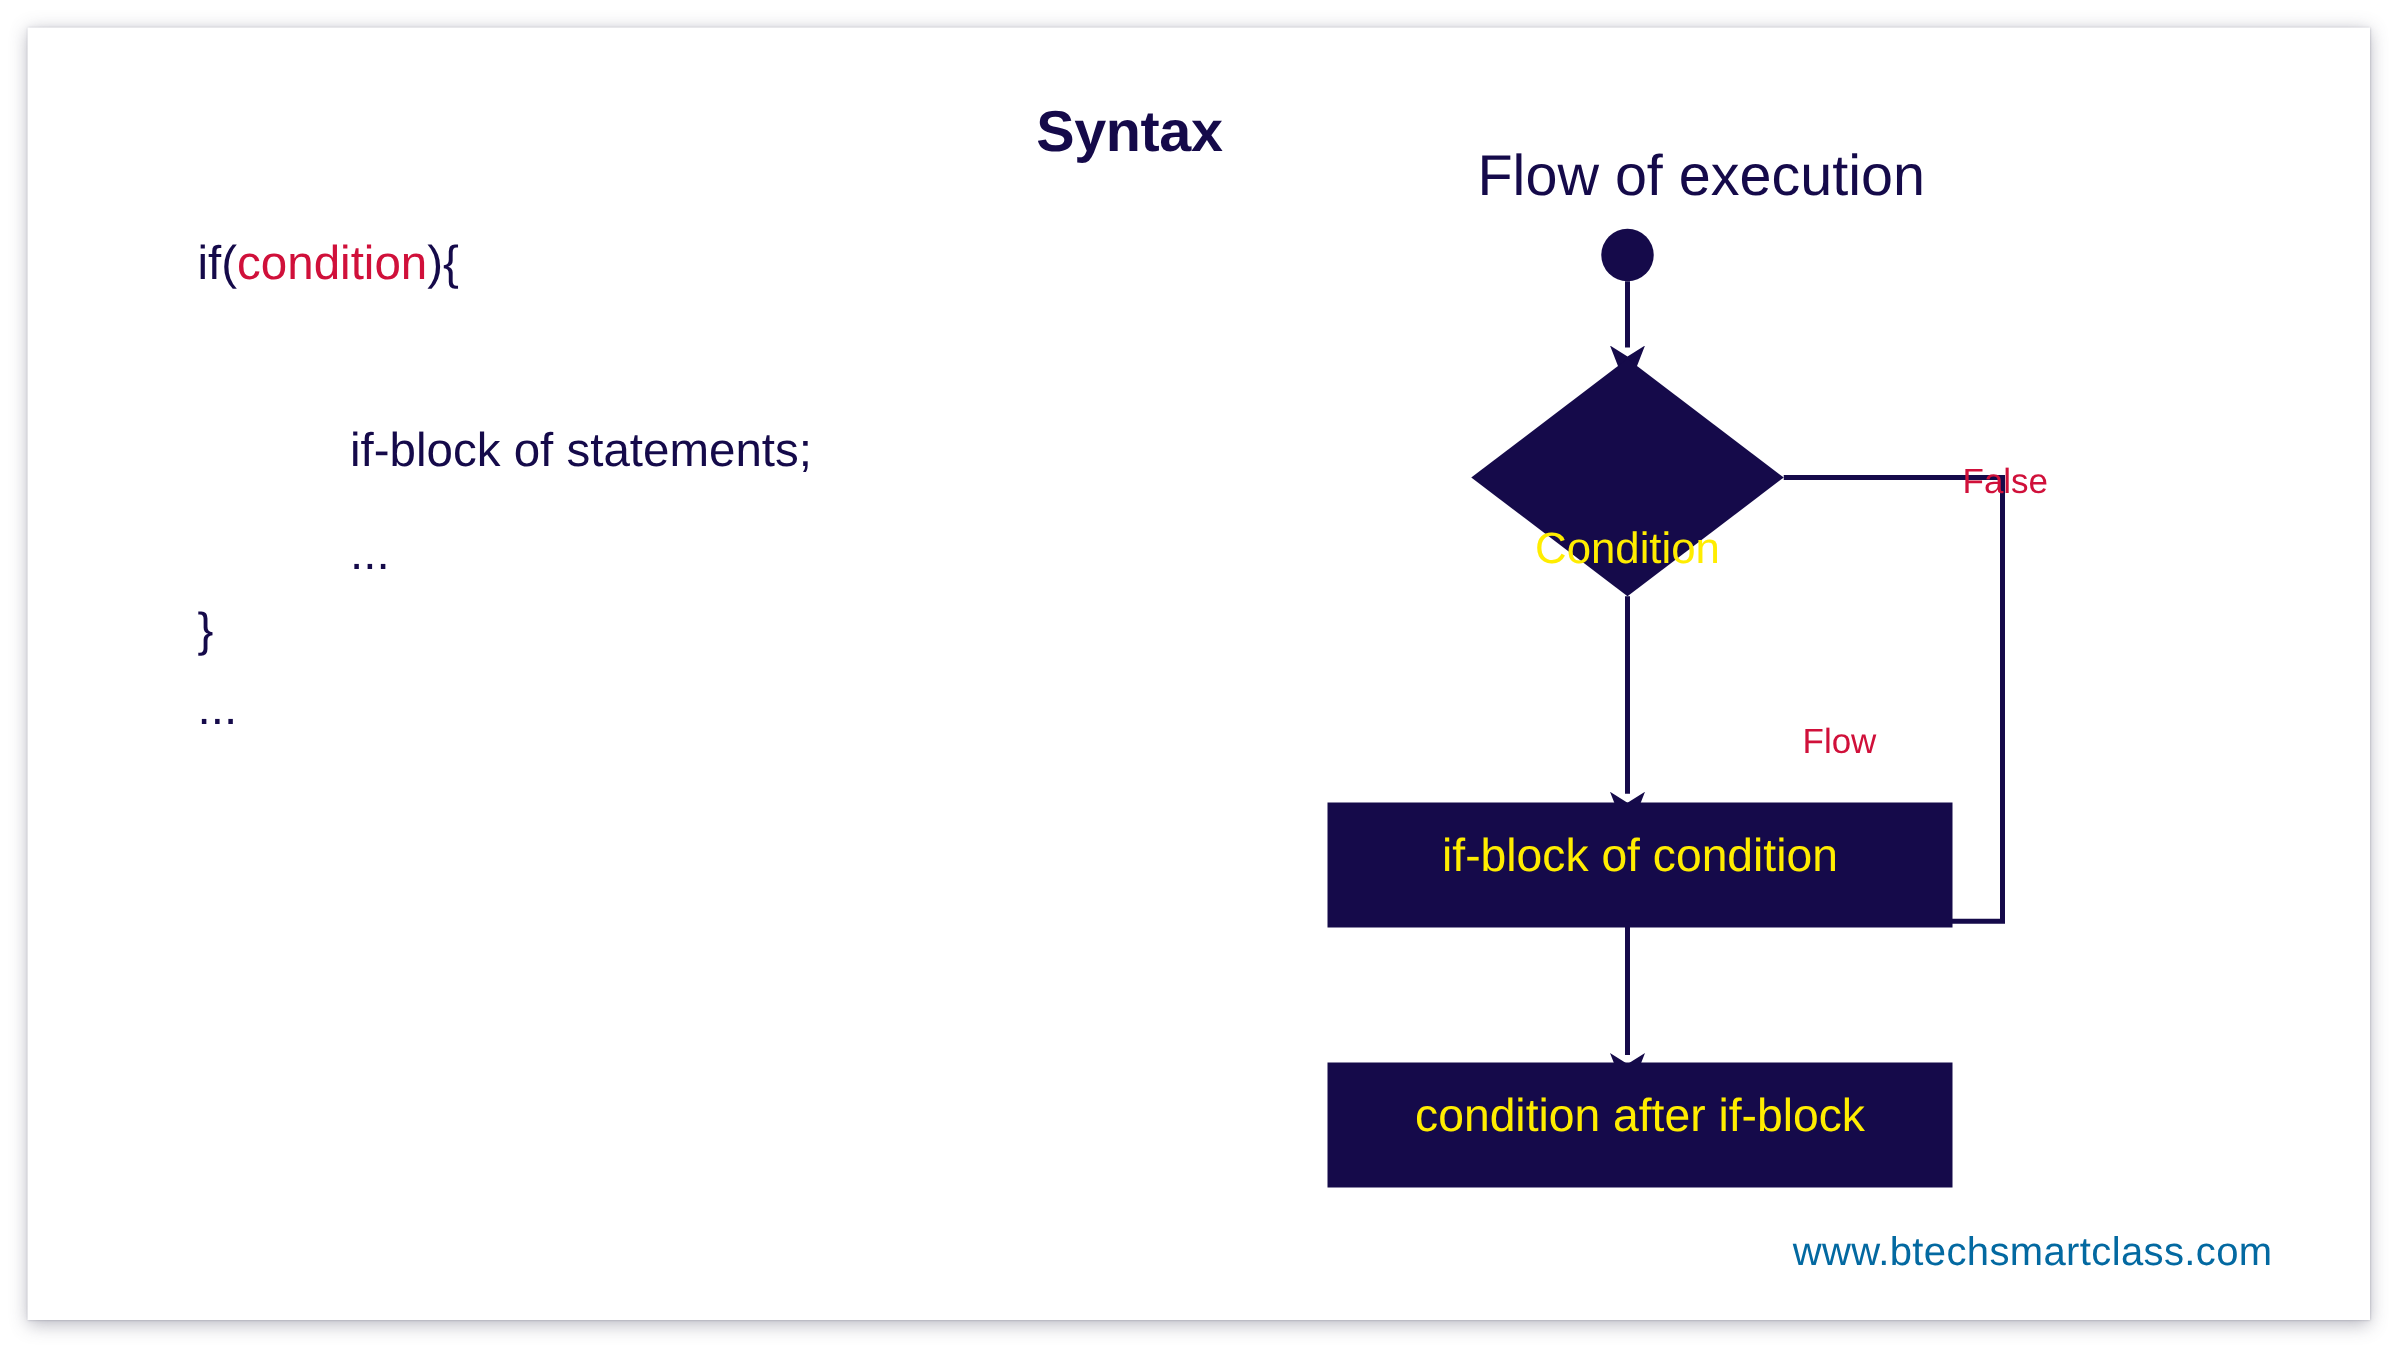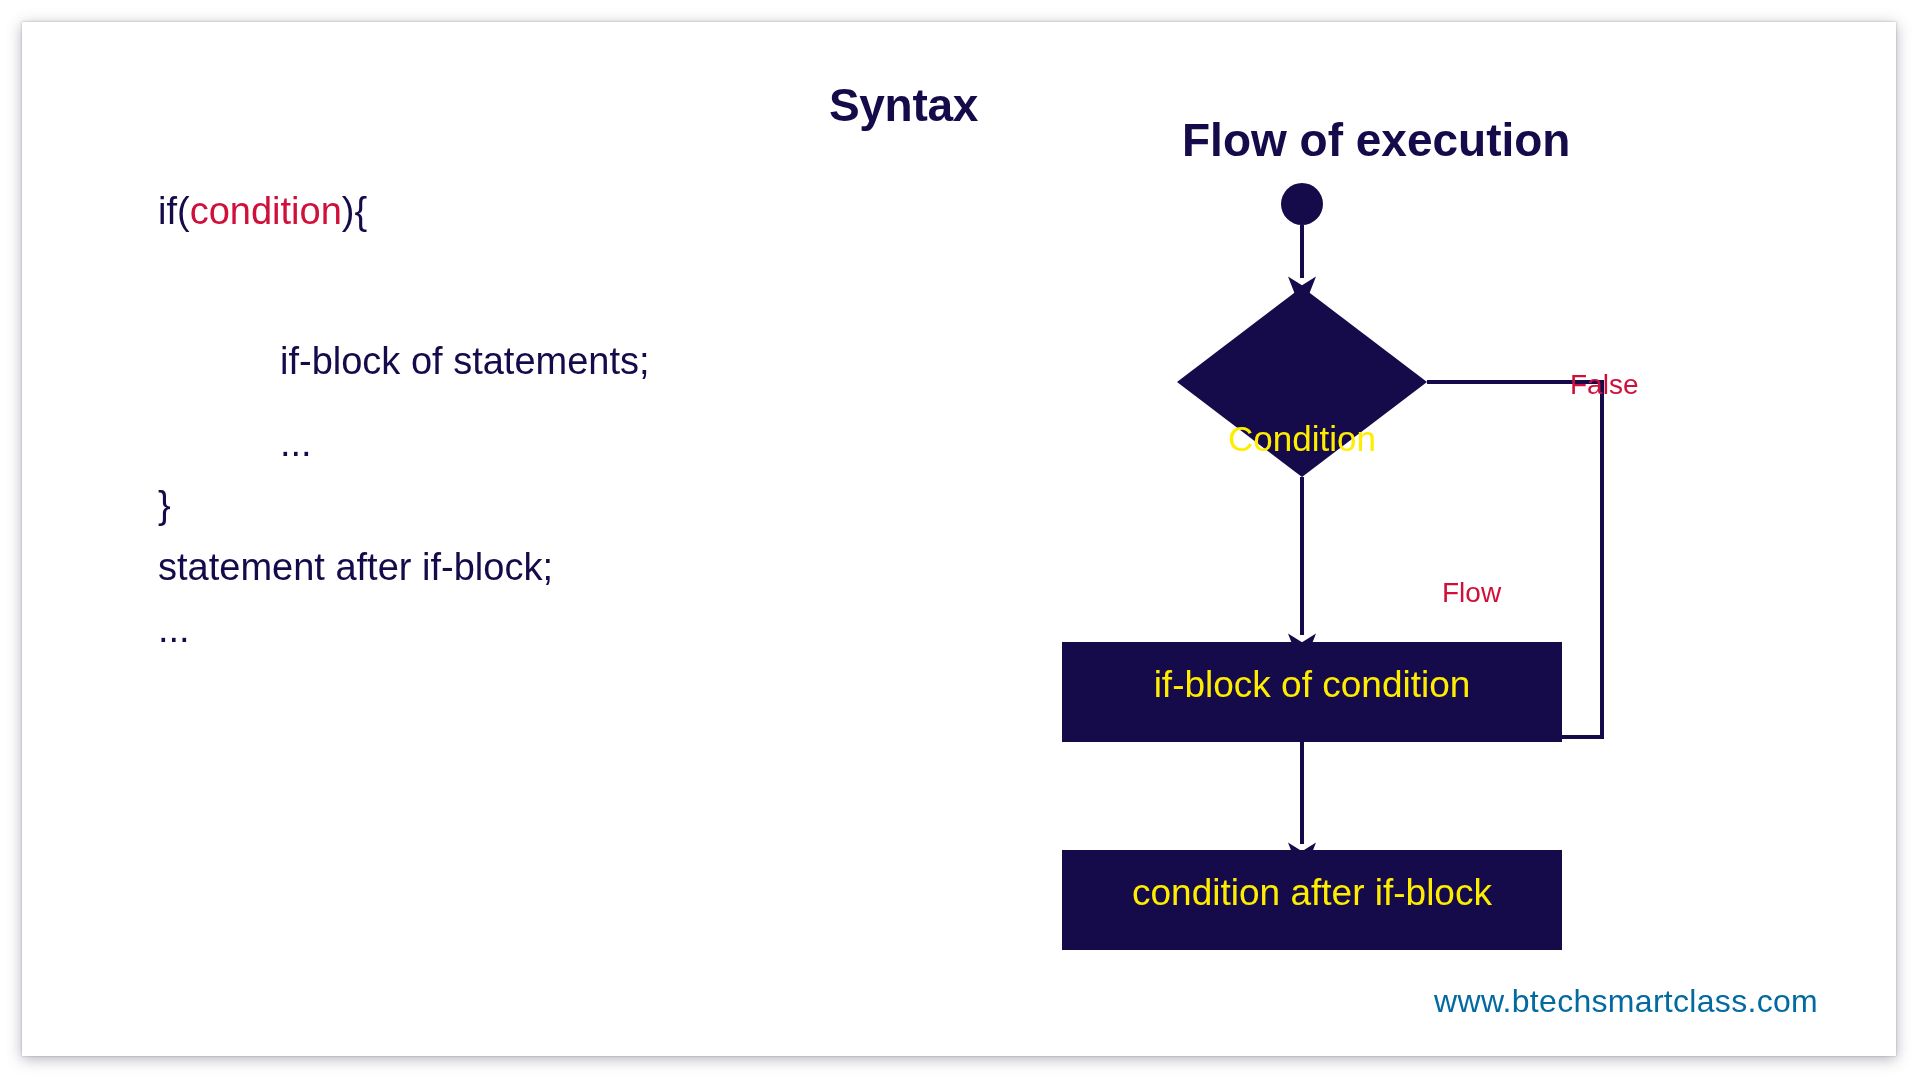--- a/index.html
+++ b/index.html
@@ -61,21 +61,21 @@
     left: 1020px;
     top: 60px;
     width: 800px;
     height: 940px;
   }
   #flow-title {
     position: absolute;
     left: 140px;
     top: 35px;
     font-size: 46px;
-    font-weight: bold;
+    font-weight: normal;
     color: #150a4a;
     white-space: nowrap;
     line-height: 1;
   }
 
   #flow-canvas {
     position: absolute;
     left: 0;
     top: 0;
     width: 800px;
@@ -126,21 +126,20 @@
       <span class="code-line"><span>if(</span><span class="kw-red">condition</span><span>){</span></span>
 
       <span class="code-line gap"></span>
 
       <span class="code-line code-indent">if-block of statements;</span>
 
       <span class="code-line code-indent">...</span>
 
       <span class="code-line">}</span>
 
-      <span class="code-line">statement after if-block;</span>
 
       <span class="code-line">...</span>
     </div>
   </div>
 
   <div id="flow-panel">
 
     <div id="flow-title">Flow of execution</div>
 
     <svg id="flow-canvas" viewBox="0 0 800 940">

